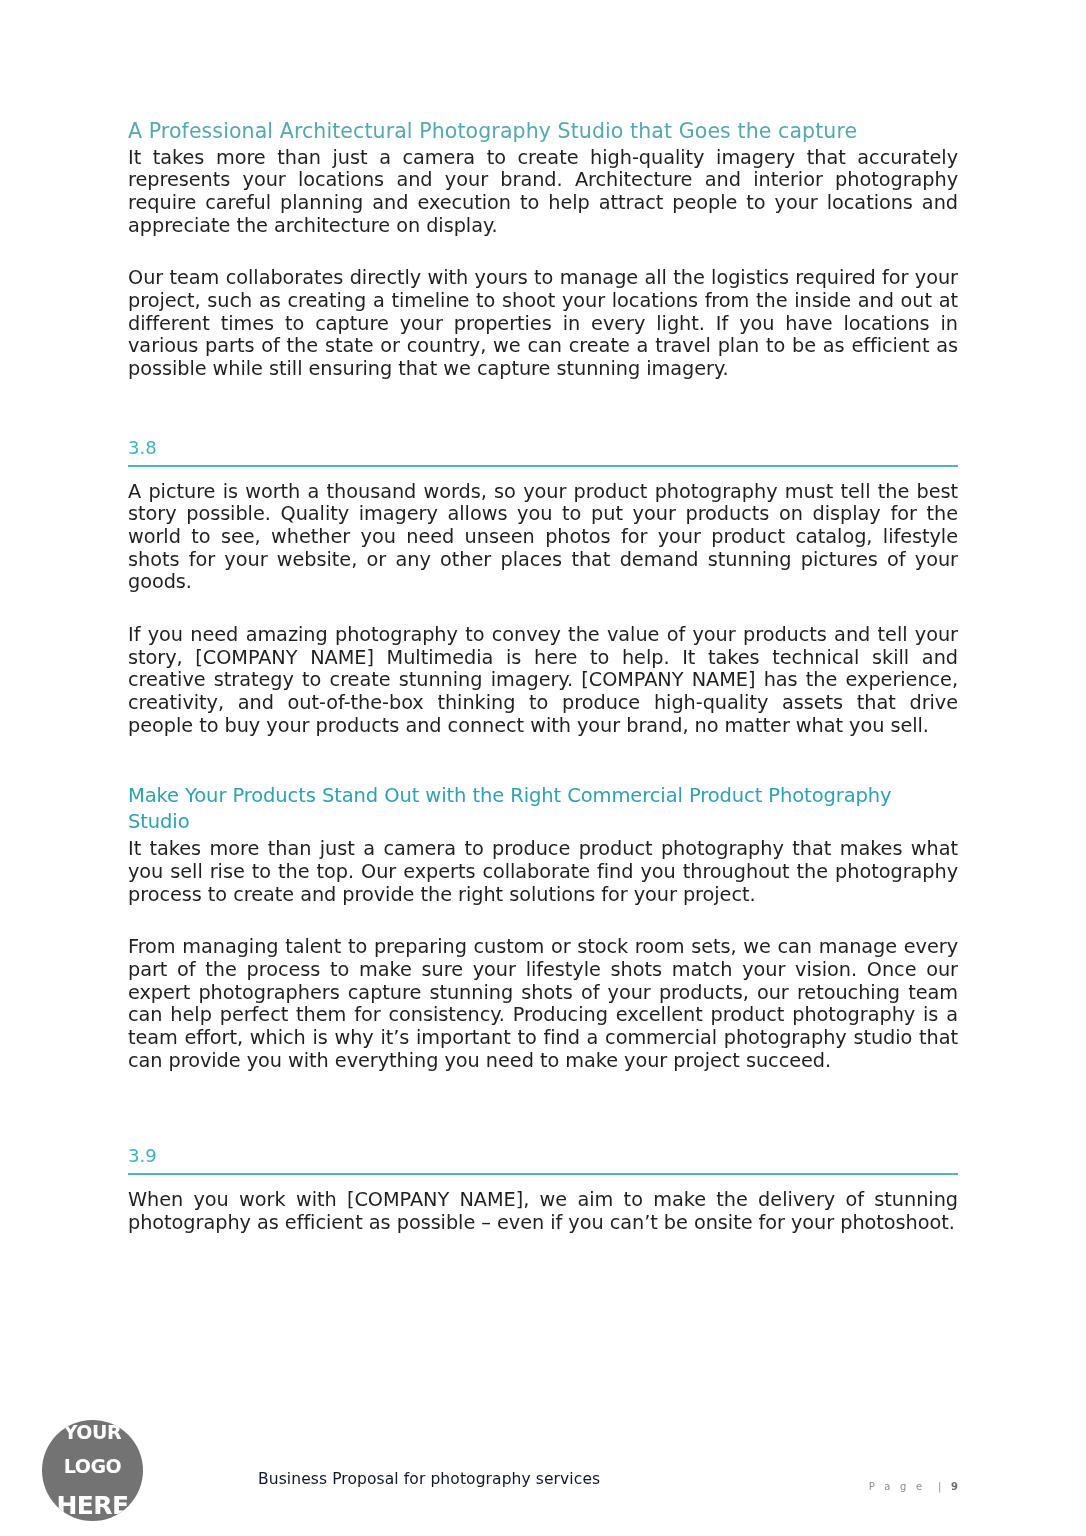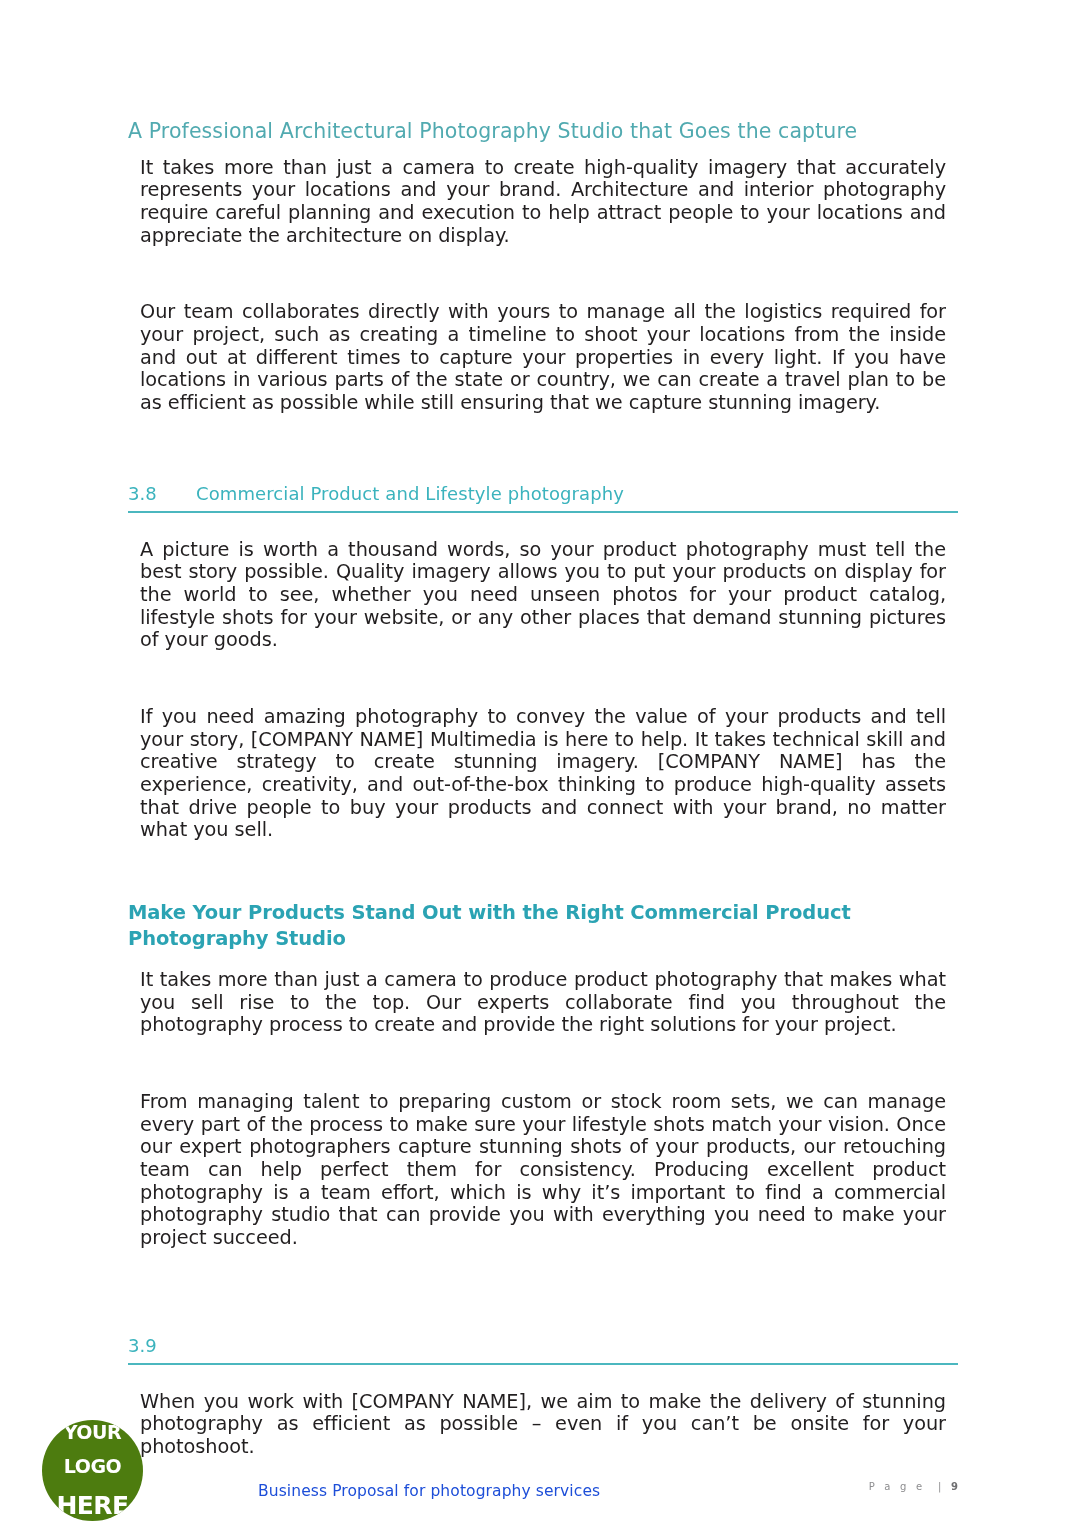--- a/index.html
+++ b/index.html
@@ -49,54 +49,54 @@
     letter-spacing: 0.1px;
   }
   .heading-numbered .num {
     display: inline-block;
     min-width: 68px;
     flex: none;
   }
   .heading-bold {
     color: #2ba3b3;
     font-size: 19.5px;
-    font-weight: 700;
+    font-weight: 400;
     line-height: 1.33;
-    margin: 0 0 17px 0;
+    margin: 0 0 3px 0;
     letter-spacing: -0.1px;
   }
 
   
   p.body {
     color: #221f20;
     font-size: 19.3px;
     line-height: 1.175;
     text-align: justify;
-    margin: 12px;
+    margin: 0;
     letter-spacing: -0.05px;
   }
   .gap-sm { height: 17px; }
   .gap-md { height: 30px; }
   .gap-lg { height: 46px; }
   .gap-xl { height: 56px; }
   .gap-head { height: 14px; }
 
   
   .footer {
     position: absolute;
     left: 0;
     top: 1470px;
     width: 1086px;
     height: 66px;
   }
   .footer-text {
     position: absolute;
     left: 258px;
-    top: 12px;
-    color: #1d4ed8;
+    top: 0;
+    color: #0f172a;
     font-size: 15.5px;
     font-family: "DejaVu Sans", sans-serif;
     letter-spacing: 0.1px;
   }
   .footer-page {
     position: absolute;
     right: 128px;
     top: 0;
     color: #8d8d8f;
     font-size: 10px;
@@ -111,21 +111,21 @@
   }
 
   
   .logo {
     position: absolute;
     left: 42px;
     top: 1420px;
     width: 101px;
     height: 101px;
     border-radius: 50%;
-    background: #4d7c0f;
+    background: #737373;
     display: flex;
     flex-direction: column;
     align-items: center;
     justify-content: center;
     overflow: hidden;
   }
   .logo span {
     color: #ffffff;
     font-family: "DejaVu Sans", sans-serif;
     font-weight: 700;
@@ -149,21 +149,20 @@
     <p class="body">It takes more than just a camera to create high-quality imagery that accurately represents your locations and your brand. Architecture and interior photography require careful planning and execution to help attract people to your locations and appreciate the architecture on display.</p>
 
     <div class="gap-md"></div>
 
     <p class="body">Our team collaborates directly with yours to manage all the logistics required for your project, such as creating a timeline to shoot your locations from the inside and out at different times to capture your properties in every light. If you have locations in various parts of the state or country, we can create a travel plan to be as efficient as possible while still ensuring that we capture stunning imagery.</p>
 
     <div class="gap-xl"></div>
 
     <h1 class="heading-numbered">
       <span class="num">3.8</span>
-      <span class="txt">Commercial Product and Lifestyle photography</span>
     </h1>
 
     <div class="gap-head"></div>
 
     <p class="body">A picture is worth a thousand words, so your product photography must tell the best story possible. Quality imagery allows you to put your products on display for the world to see, whether you need unseen photos for your product catalog, lifestyle shots for your website, or any other places that demand stunning pictures of your goods.</p>
 
     <div class="gap-md"></div>
 
     <p class="body">If you need amazing photography to convey the value of your products and tell your story, [COMPANY NAME] Multimedia is here to help. It takes technical skill and creative strategy to create stunning imagery. [COMPANY NAME] has the experience, creativity, and out-of-the-box thinking to produce high-quality assets that drive people to buy your products and connect with your brand, no matter what you sell.</p>
 

